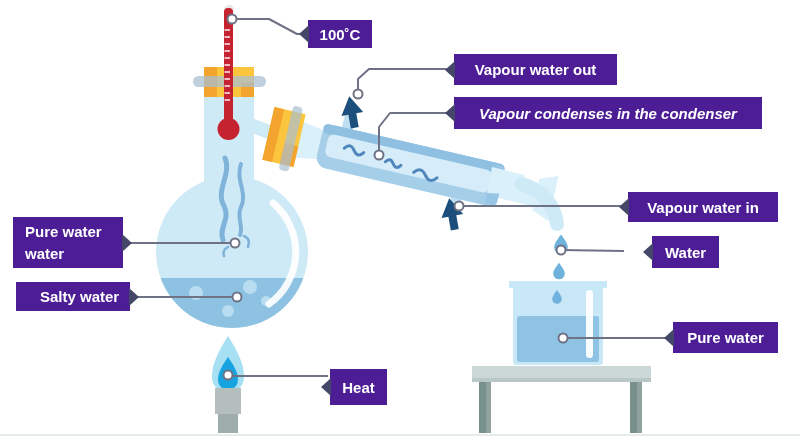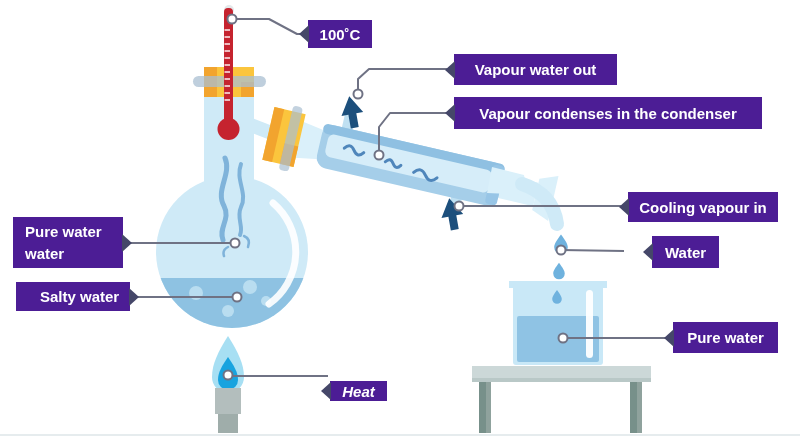--- a/index.html
+++ b/index.html
@@ -175,29 +175,29 @@
       <circle cx="228" cy="375" r="4.5"></circle>
       <circle cx="235" cy="243" r="4.5"></circle>
       <circle cx="237" cy="297" r="4.5"></circle>
     </g>
   </svg>
 
   <div class="tag notch-left" style="left:308px;top:20px;width:64px;height:28px;">100˚C</div>
 
   <div class="tag notch-left" style="left:454px;top:54px;width:163px;height:31px;">Vapour water out</div>
 
-  <div class="tag notch-left" style="left:454px;top:97px;width:308px;height:32px;">Vapour condenses in the condenser</div>
-
-  <div class="tag notch-left" style="left:628px;top:192px;width:150px;height:30px;">Cooling vapour in</div>
+  <div class="tag notch-left" style="left:454px;top:97px;width:308px;height:32px;font-style:italic;">Vapour condenses in the condenser</div>
+
+  <div class="tag notch-left" style="left:628px;top:192px;width:150px;height:30px;">Vapour water in</div>
 
   <div class="tag notch-left" style="left:652px;top:236px;width:67px;height:32px;">Water</div>
 
   <div class="tag notch-left" style="left:673px;top:322px;width:105px;height:31px;">Pure water</div>
 
-  <div class="tag notch-left" style="left:330px;top:381px;width:57px;height:20px;font-style:italic;">Heat</div>
+  <div class="tag notch-left" style="left:330px;top:369px;width:57px;height:36px;">Heat</div>
 
   <div class="tag notch-right two-line" style="left:13px;top:217px;width:110px;height:51px;">
     <span>Pure water</span>
     <span>water</span>
   </div>
 
   <div class="tag notch-right pad-left" style="left:16px;top:282px;width:114px;height:29px;">Salty water</div>
 
 </div>
 

